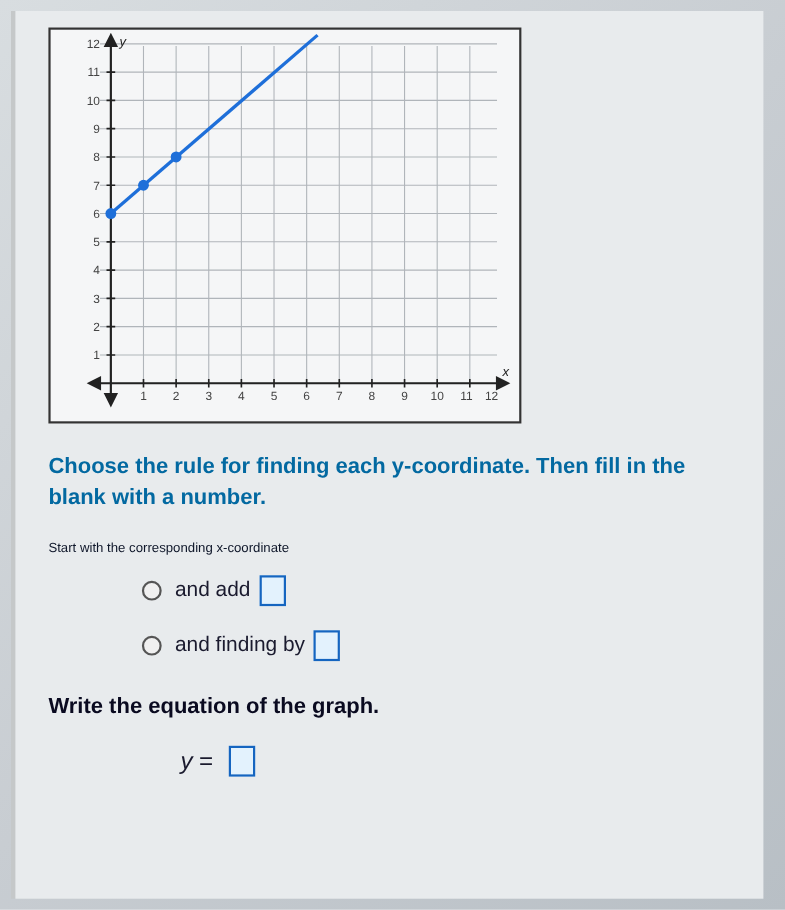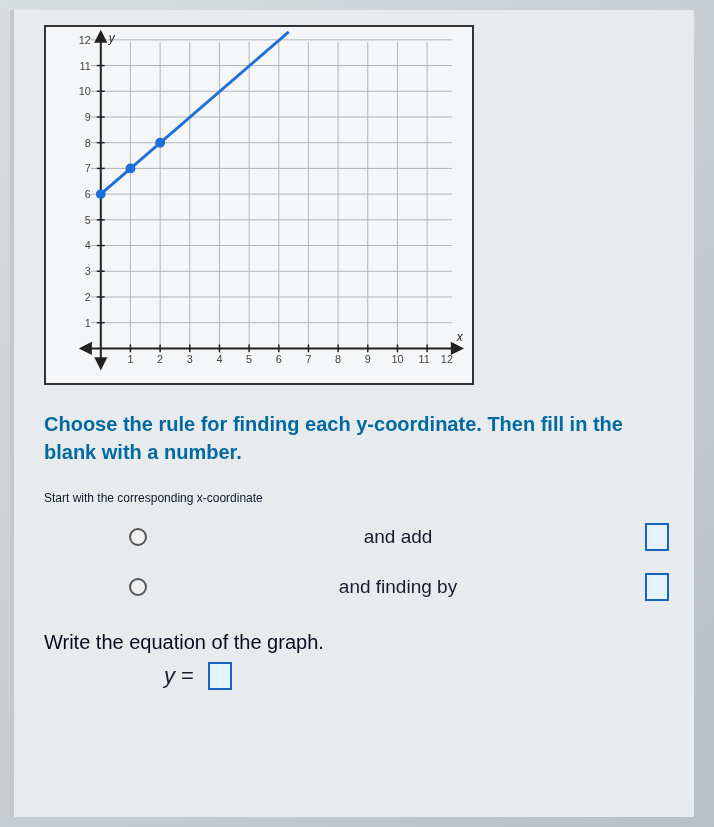--- a/index.html
+++ b/index.html
@@ -42,43 +42,42 @@
       font-size: 12px;
       margin: 0 10px 18px 10px;
       color: #0f172a;
     }
     .option-row {
       display: flex;
       align-items: center;
       margin-left: 95px;
       margin-bottom: 22px;
       font-size: 19px;
-      justify-content: space-between;
     }
     .radio {
       width: 18px;
       height: 18px;
       border: 2px solid #555;
       border-radius: 50%;
       margin-right: 12px;
       background: #f0f0f0;
     }
     .blank-box {
       display: inline-block;
       width: 24px;
       height: 28px;
       border: 2px solid #1565c0;
       background: #e3f2fd;
       margin-left: 8px;
       vertical-align: middle;
     }
     .section2 {
-      font-weight: normal;
+      font-weight: bold;
       font-size: 20px;
-      margin: 30px 10px 8px 10px;
+      margin: 30px 10px 24px 10px;
       color: #0a0a20;
     }
     .equation {
       font-size: 22px;
       font-style: italic;
       margin-left: 130px;
       display: flex;
       align-items: center;
     }
     .equation .var { font-style: italic; }

